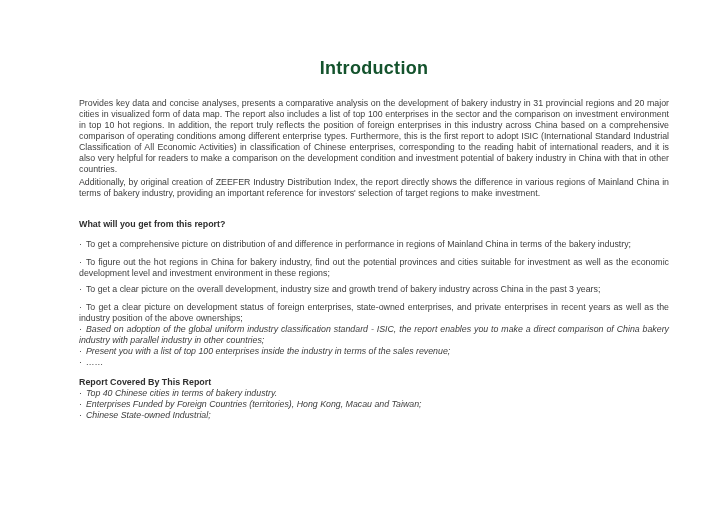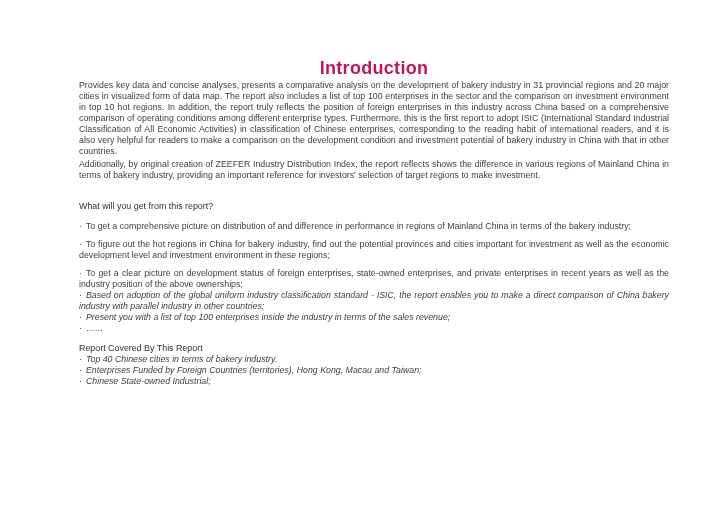--- a/index.html
+++ b/index.html
@@ -15,64 +15,65 @@
     height: 515px;
     background: #ffffff;
     padding: 0 59px 0 79px;
   }
   .doc-title {
     margin-top: 56px;
     text-align: center;
     font-size: 18px;
     line-height: 24px;
     font-weight: 700;
-    color: #be185d;
+    color: #14532d;
     letter-spacing: 0.3px;
   }
   .para {
     font-size: 8.8px;
     line-height: 11px;
     color: #3d3d3d;
     text-align: justify;
   }
   .heading {
     font-size: 8.9px;
     line-height: 11px;
-    font-weight: 400;
+    font-weight: 700;
     color: #2f2f2f;
   }
   .bullet {
     font-size: 8.8px;
     line-height: 11px;
     color: #3d3d3d;
     text-align: justify;
   }
   .marker { padding-right: 4px; }
   .mt0  { margin-top: 0; font-style: italic; }
   .mt2  { margin-top: 2px; }
   .mt5  { margin-top: 5px; }
   .mt7  { margin-top: 7px; }
   .mt9  { margin-top: 9px; }
-  .mt18 { }
+  .mt18 { margin-top: 18px; }
   .mt20 { margin-top: 20px; }
 </style>
 </head>
 <body>
 
 <div class="page">
 
   <h1 class="doc-title">Introduction</h1>
 
   <p class="para mt18">Provides key data and concise analyses, presents a comparative analysis on the development of bakery industry in 31 provincial regions and 20 major cities in visualized form of data map. The report also includes a list of top 100 enterprises in the sector and the comparison on investment environment in top 10 hot regions. In addition, the report truly reflects the position of foreign enterprises in this industry across China based on a comprehensive comparison of operating conditions among different enterprise types. Furthermore, this is the first report to adopt ISIC (International Standard Industrial Classification of All Economic Activities) in classification of Chinese enterprises, corresponding to the reading habit of international readers, and it is also very helpful for readers to make a comparison on the development condition and investment potential of bakery industry in China with that in other countries.</p>
-  <p class="para mt2">Additionally, by original creation of ZEEFER Industry Distribution Index, the report reflects shows the difference in various regions of Mainland China in terms of bakery industry, providing an important reference for investors' selection of target regions to make investment.</p>
+  <p class="para mt2">Additionally, by original creation of ZEEFER Industry Distribution Index, the report directly shows the difference in various regions of Mainland China in terms of bakery industry, providing an important reference for investors' selection of target regions to make investment.</p>
 
   <p class="heading mt20">What will you get from this report?</p>
 
   <p class="bullet mt9"><span class="marker">·</span><span>To get a comprehensive picture on distribution of and difference in performance in regions of Mainland China in terms of the bakery industry;</span></p>
-  <p class="bullet mt7"><span class="marker">·</span><span>To figure out the hot regions in China for bakery industry, find out the potential provinces and cities important for investment as well as the economic development level and investment environment in these regions;</span></p>
+  <p class="bullet mt7"><span class="marker">·</span><span>To figure out the hot regions in China for bakery industry, find out the potential provinces and cities suitable for investment as well as the economic development level and investment environment in these regions;</span></p>
+  <p class="bullet mt5"><span class="marker">·</span><span>To get a clear picture on the overall development, industry size and growth trend of bakery industry across China in the past 3 years;</span></p>
   <p class="bullet mt7"><span class="marker">·</span><span>To get a clear picture on development status of foreign enterprises, state-owned enterprises, and private enterprises in recent years as well as the industry position of the above ownerships;</span></p>
   <p class="bullet mt0"><span class="marker">·</span><span>Based on adoption of the global uniform industry classification standard - ISIC, the report enables you to make a direct comparison of China bakery industry with parallel industry in other countries;</span></p>
   <p class="bullet mt0"><span class="marker">·</span><span>Present you with a list of top 100 enterprises inside the industry in terms of the sales revenue;</span></p>
   <p class="bullet mt0"><span class="marker">·</span><span>……</span></p>
 
   <p class="heading mt9">Report Covered By This Report</p>
 
   <p class="bullet mt0"><span class="marker">·</span><span>Top 40 Chinese cities in terms of bakery industry.</span></p>
 
 

